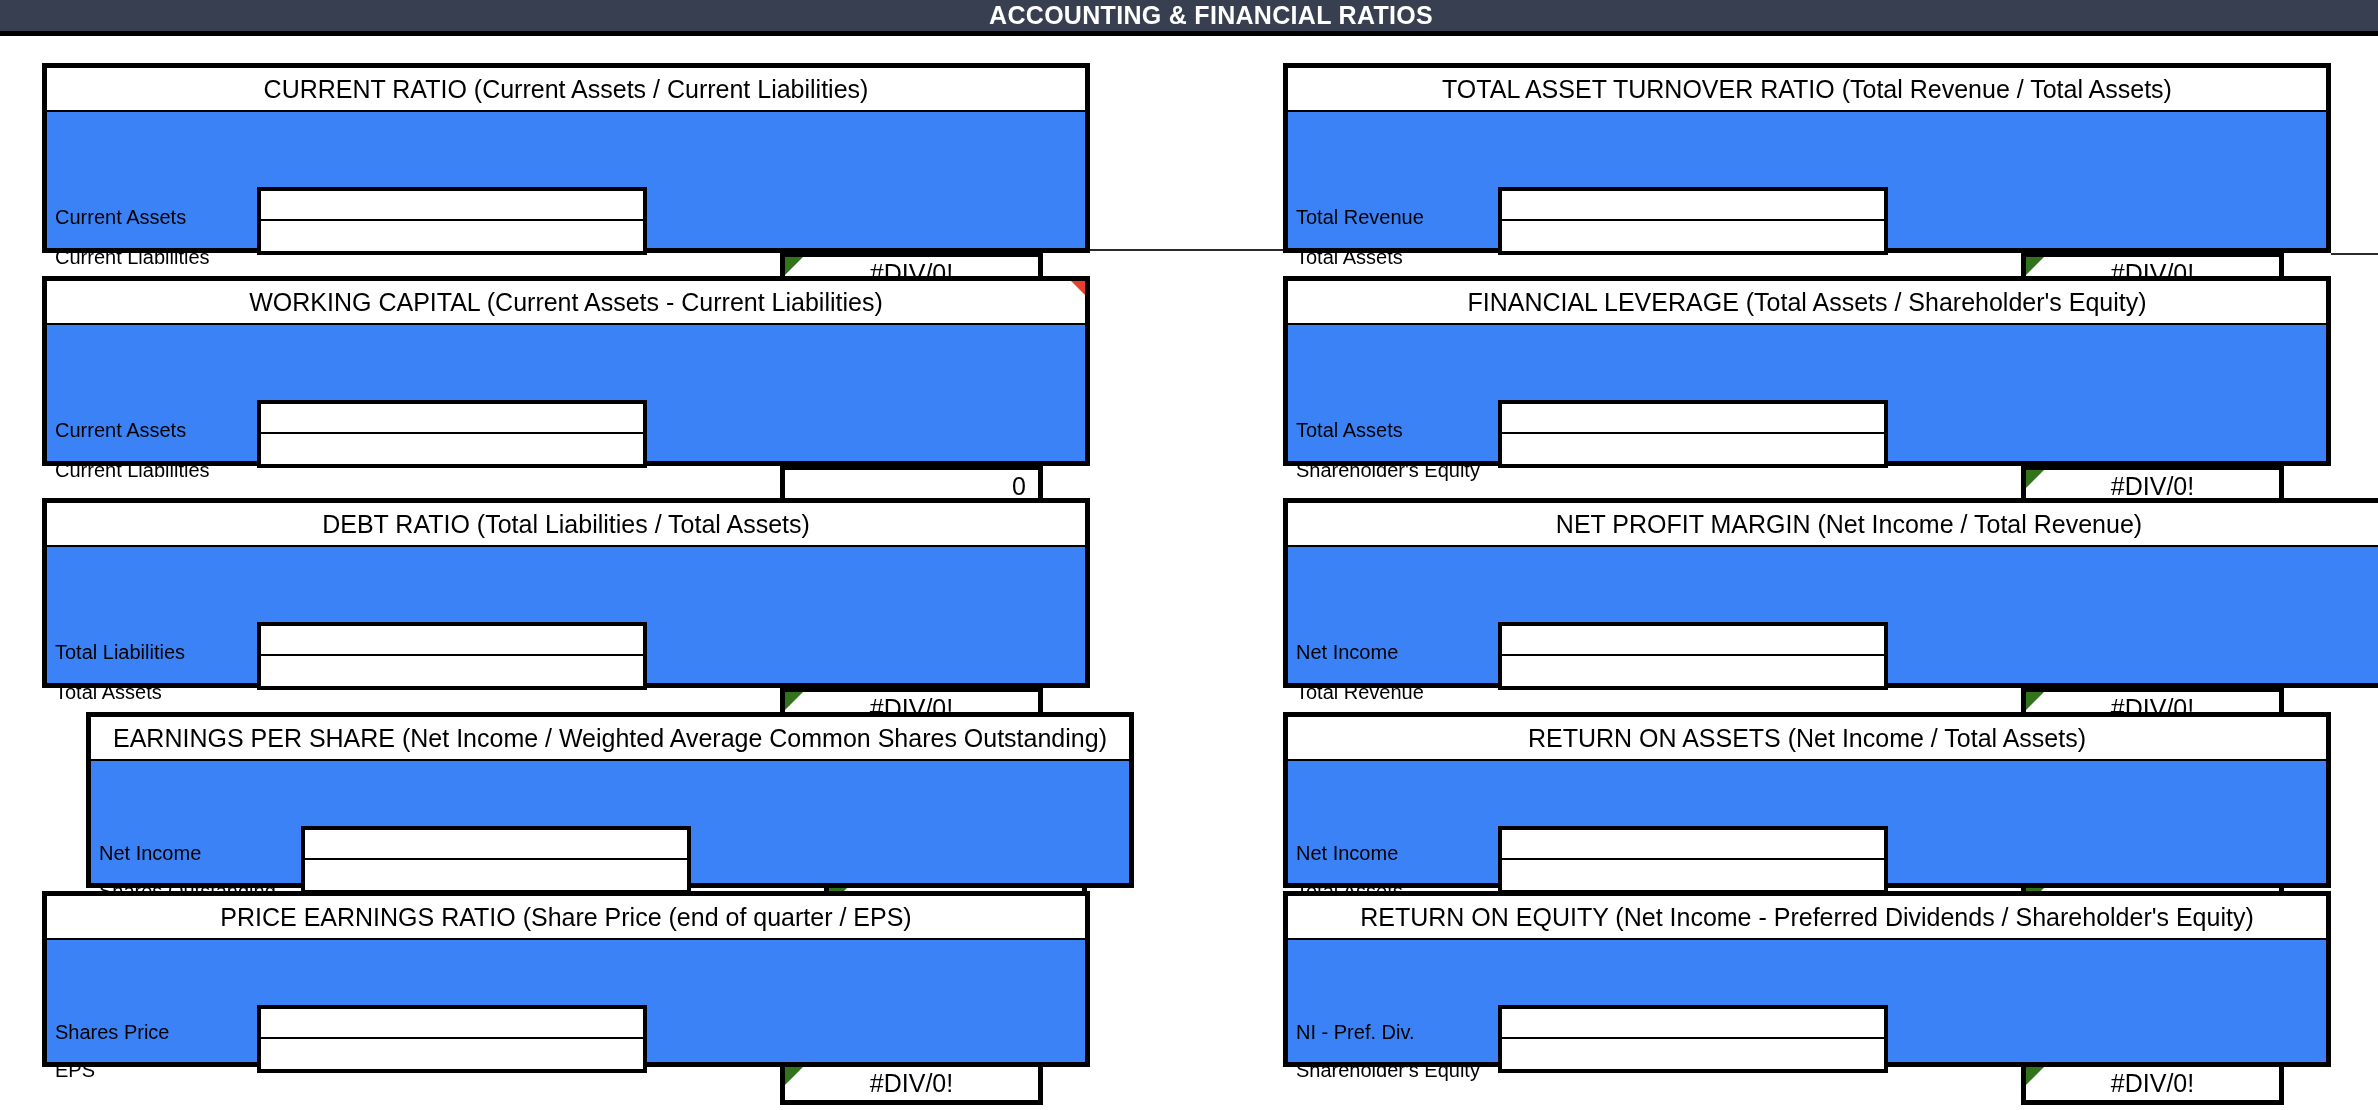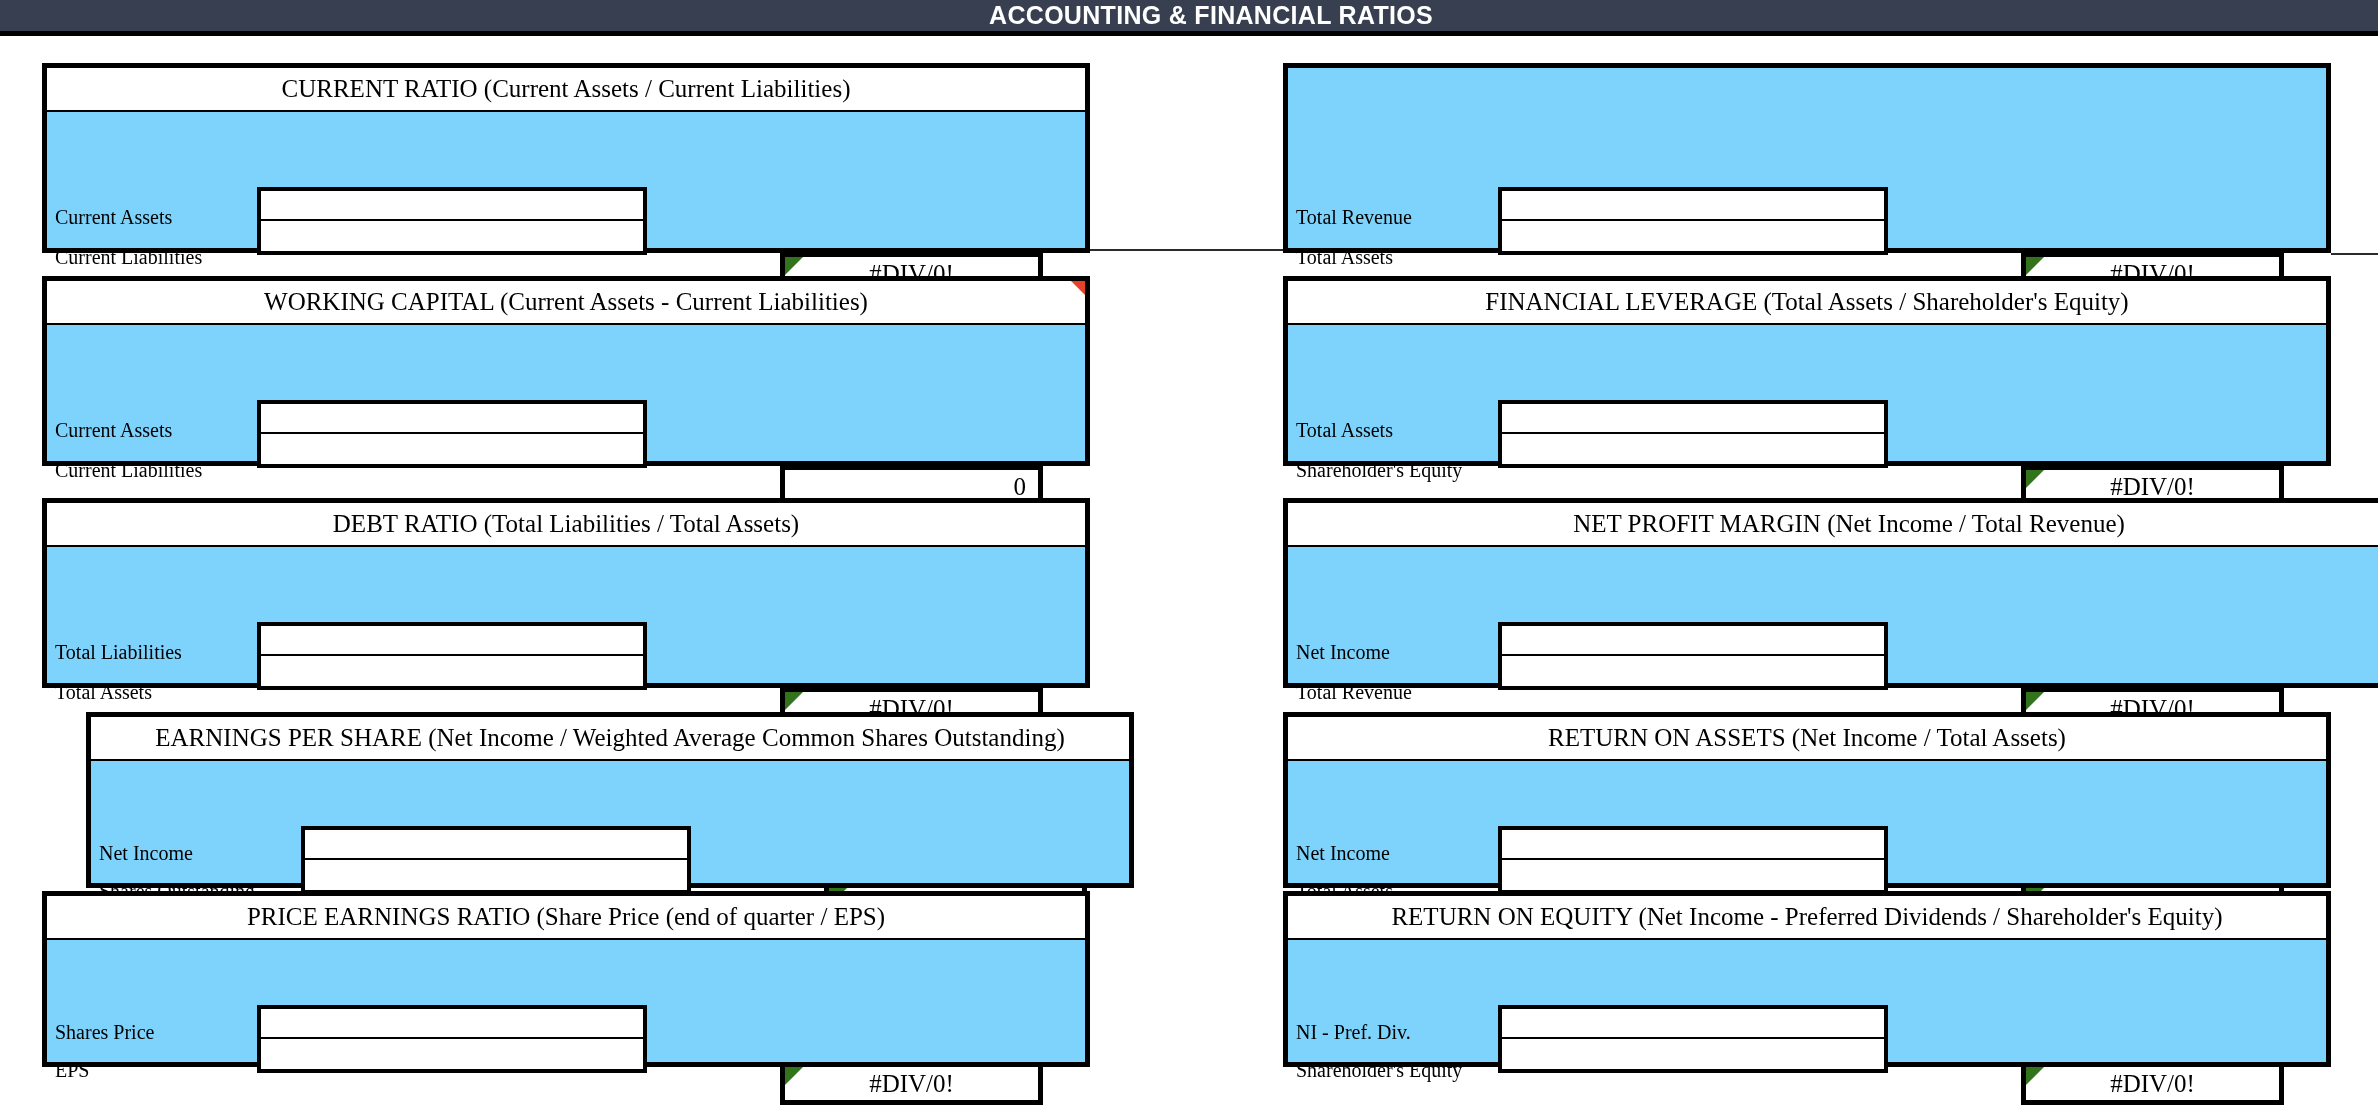--- a/index.html
+++ b/index.html
@@ -58,22 +58,21 @@
     position: absolute;
     height: 2px;
     background: #2b2b2b;
   }
 
   
   .panel {
     position: absolute;
     box-sizing: border-box;
     border: 5px solid #000000;
-    background: #7dd3fc;
-    font-family: Liberation Serif, serif;
+    background: #3b82f6;
   }
   .panel-title {
     position: absolute;
     left: 0;
     top: 0;
     right: 0;
     height: 44px;
     box-sizing: border-box;
     border-bottom: 2px solid #000000;
     display: flex;
@@ -179,20 +178,23 @@
           <div class="input-cell top"></div>
           <div class="input-cell"></div>
         </div>
         <div class="result-box" style="left: 733px; top: 140px; width: 263px; height: 43px;">
           <div class="error-flag"></div>
           <span class="result-text">#DIV/0!</span>
         </div>
       </div>
     </div>
     <div class="panel" style="left: 1283px; top: 27px; width: 1048px; height: 190px;">
+      <div class="panel-title">
+        <span>TOTAL ASSET TURNOVER RATIO (Total Revenue / Total Assets)</span>
+      </div>
       <div class="panel-body">
         <div class="row-label" style="left: 8px; top: 95px;">Total Revenue</div>
         <div class="row-label" style="left: 8px; top: 135px;">Total Assets</div>
         <div class="input-stack" style="left: 210px; top: 75px; width: 390px; height: 68px;">
           <div class="input-cell top"></div>
           <div class="input-cell"></div>
         </div>
         <div class="result-box" style="left: 733px; top: 140px; width: 263px; height: 43px;">
           <div class="error-flag"></div>
           <span class="result-text">#DIV/0!</span>

